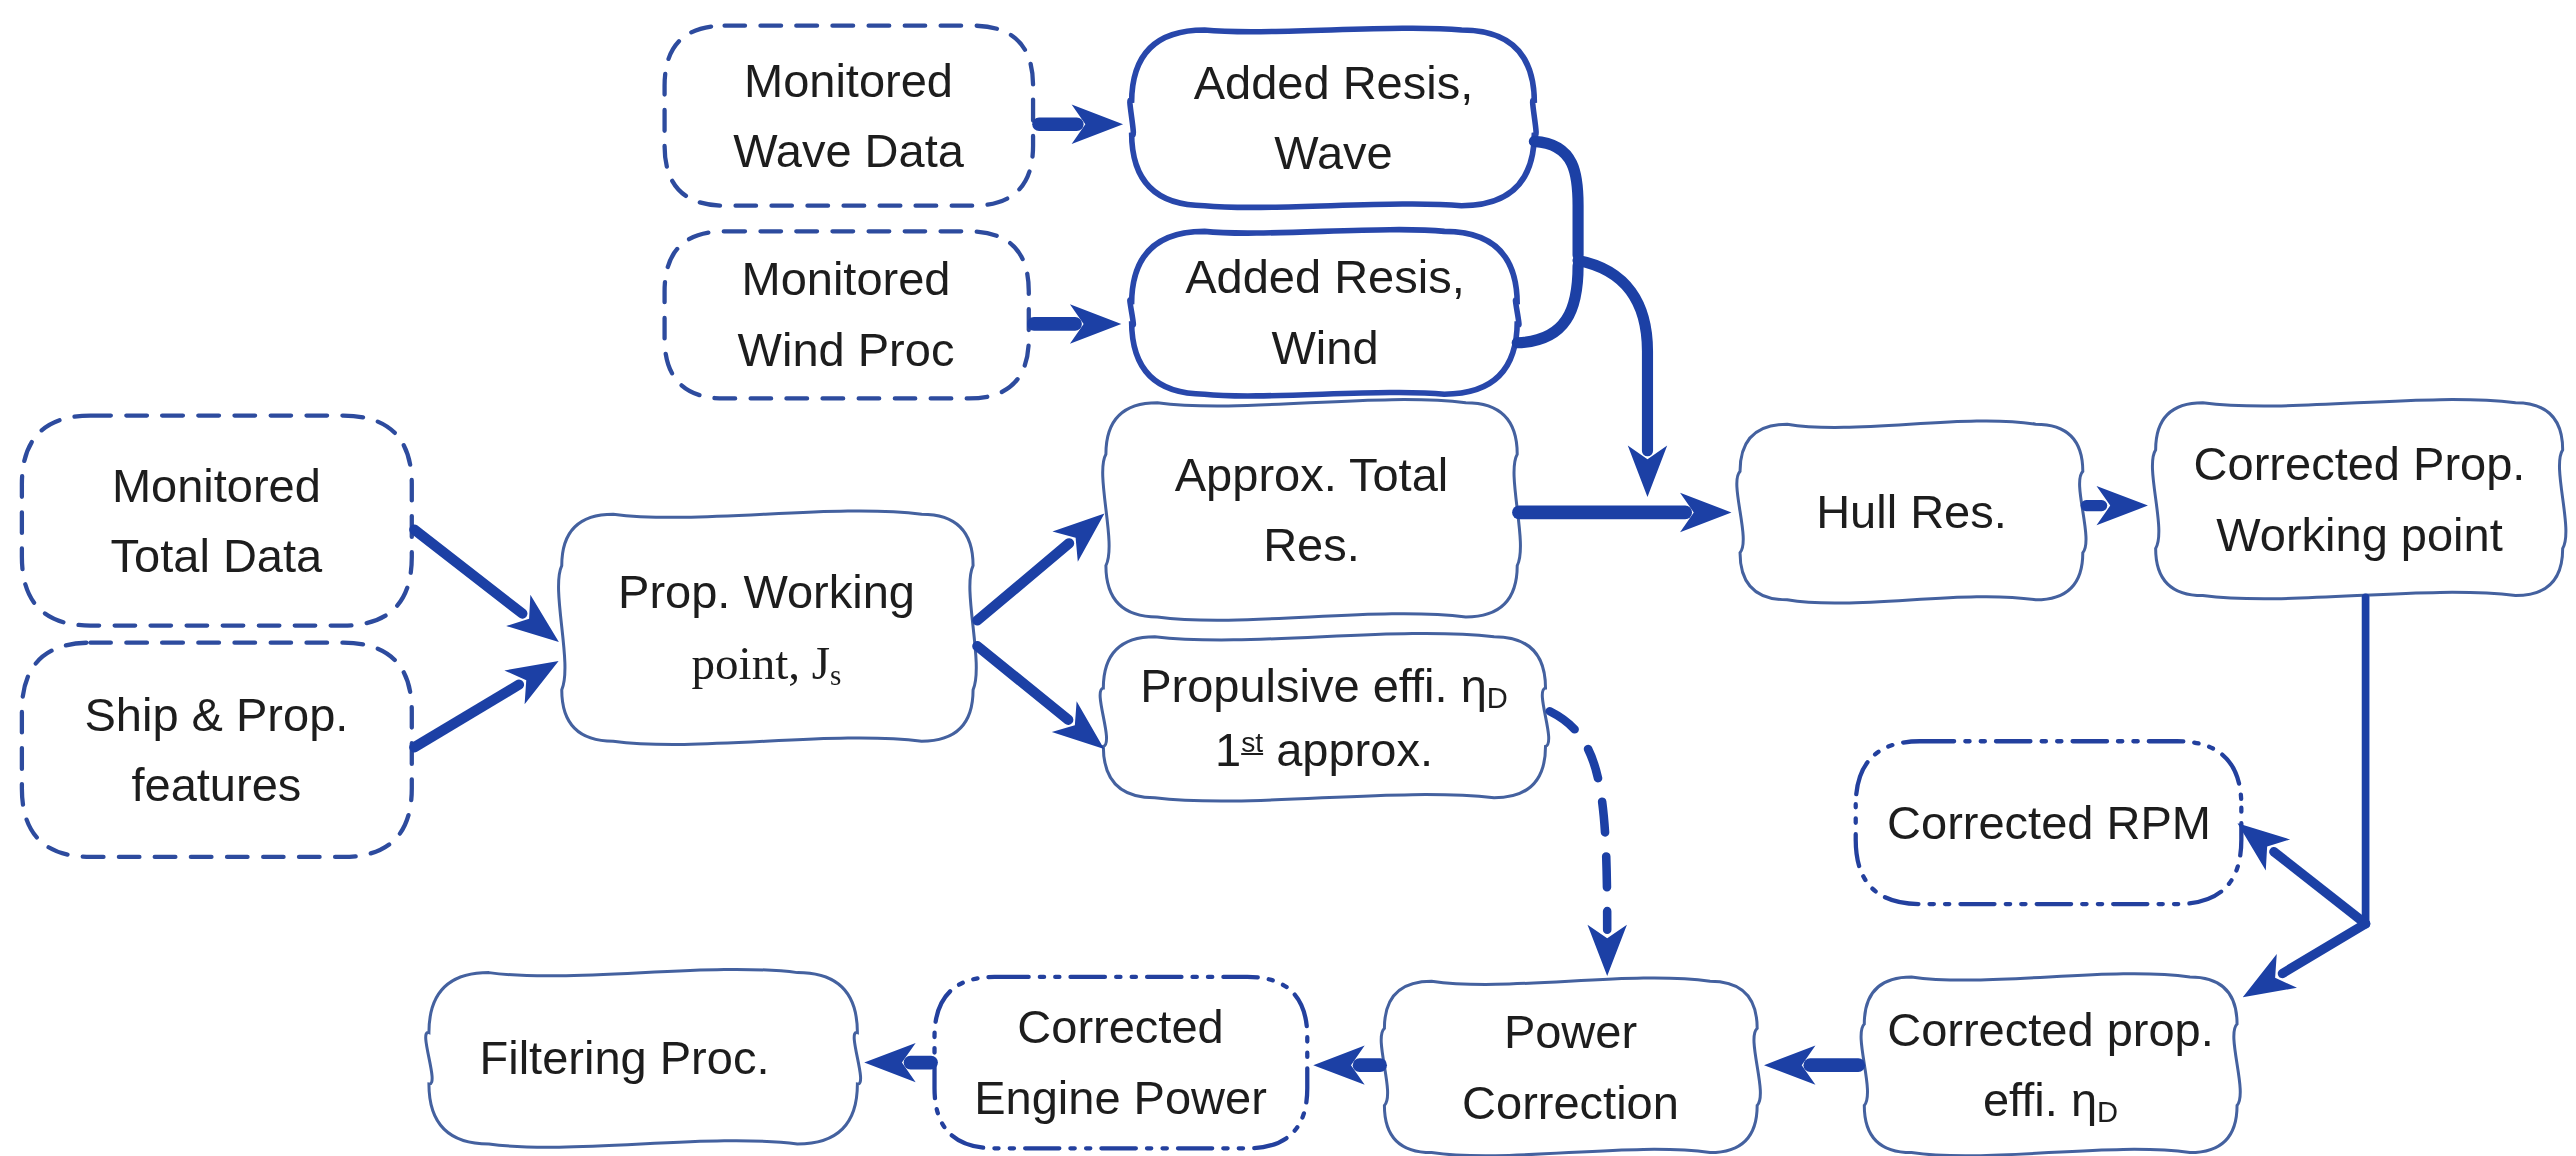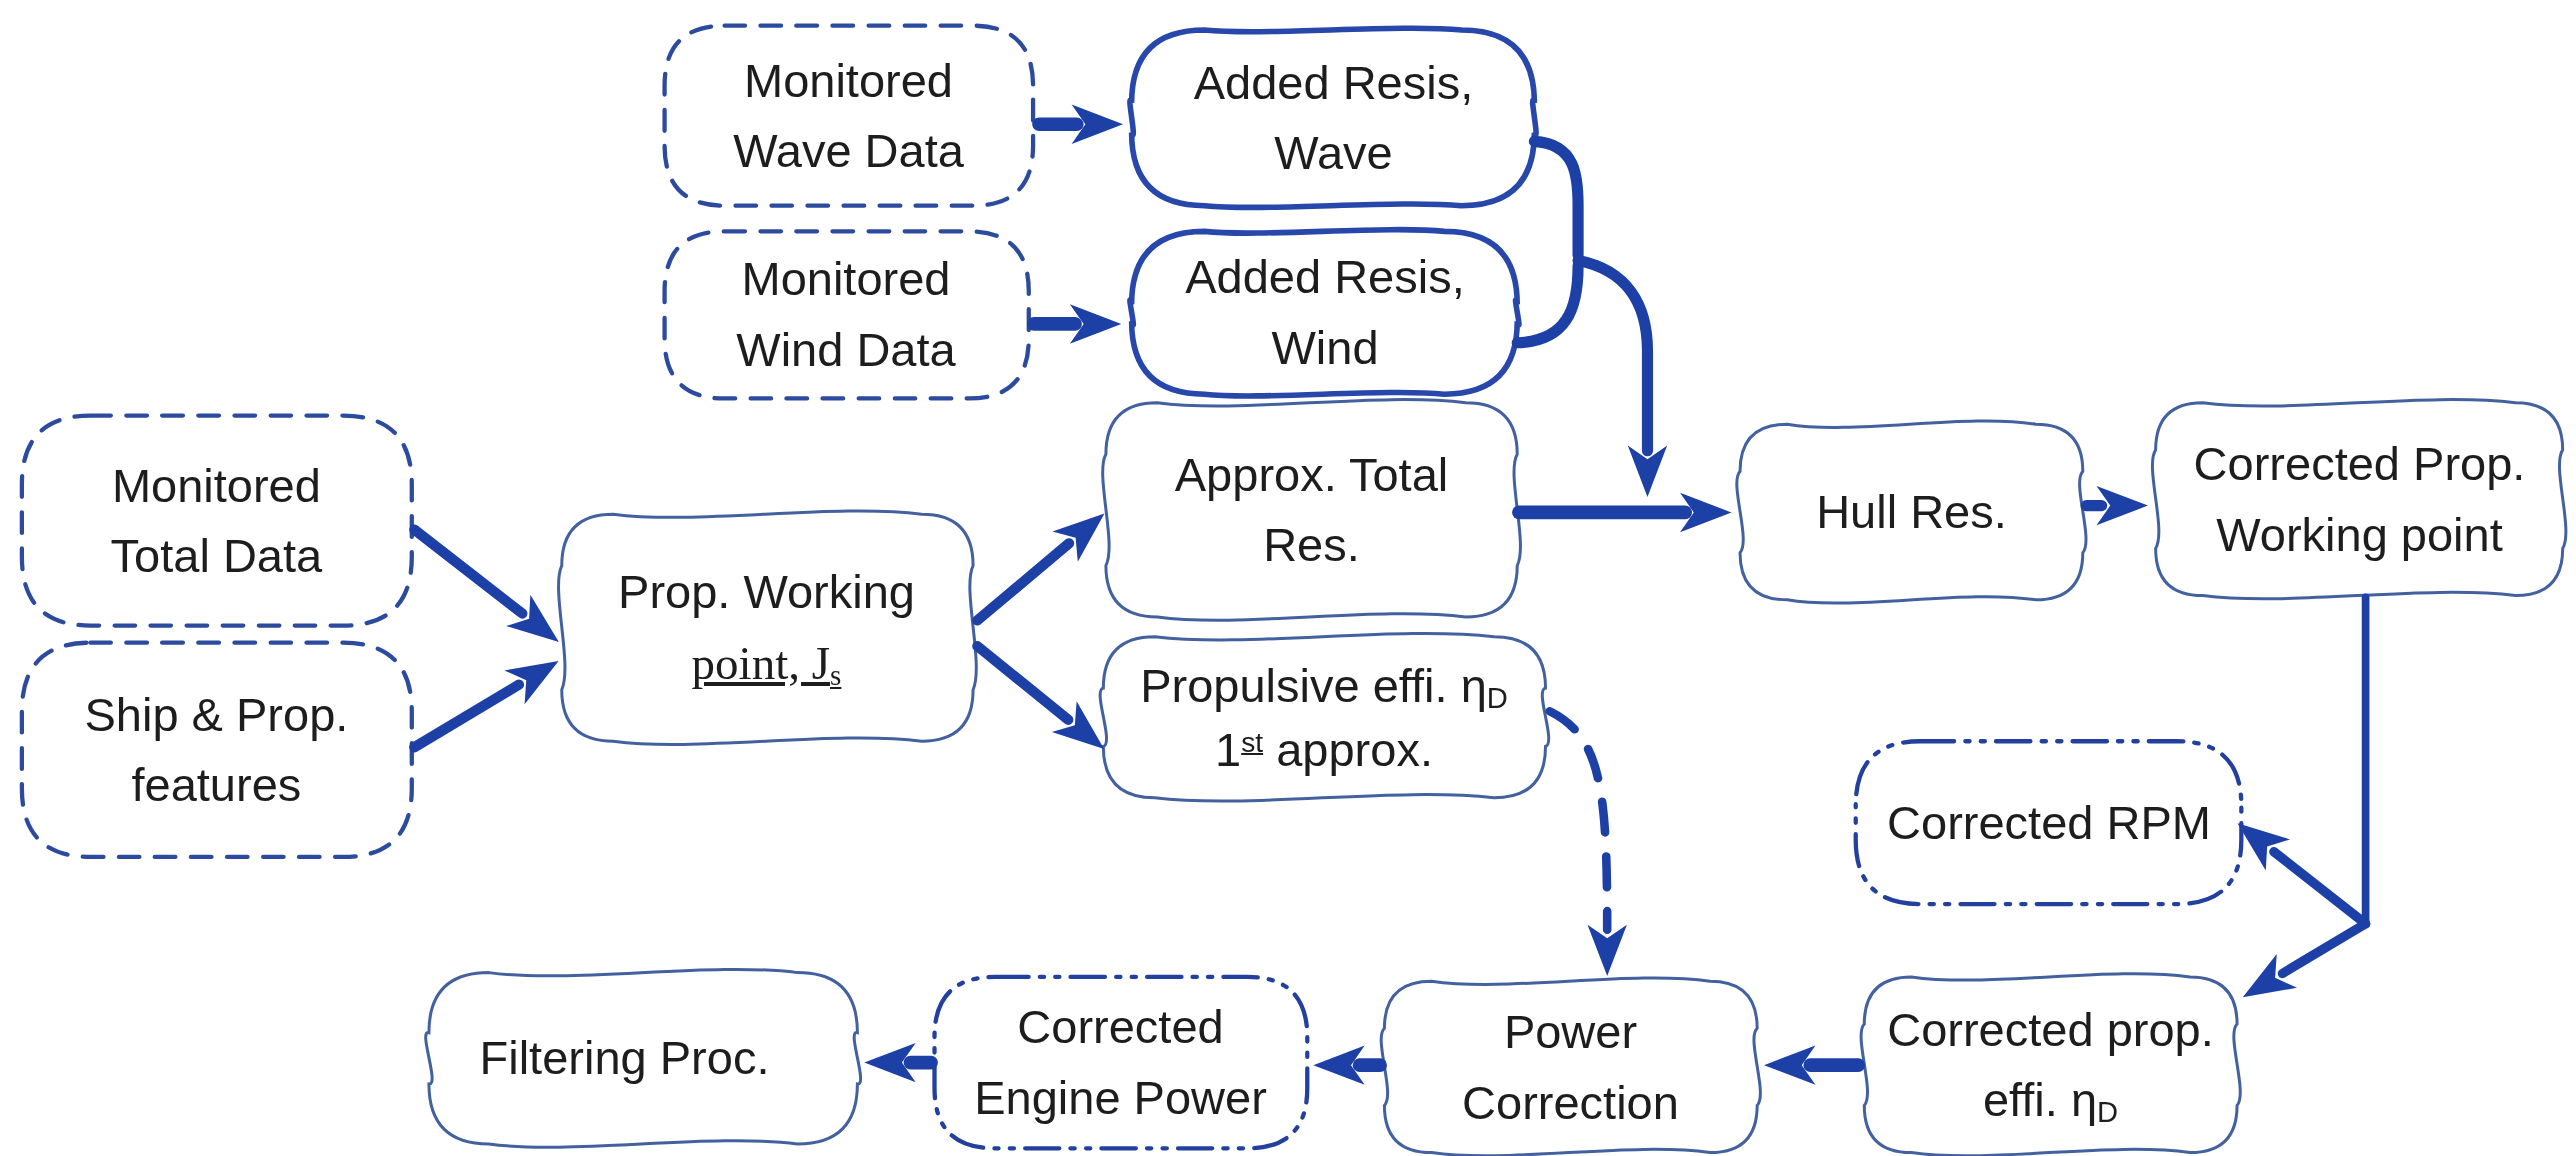--- a/index.html
+++ b/index.html
@@ -27,21 +27,21 @@
     display:flex;flex-direction:column;
     justify-content:center;
     text-align:center;
     font-size:47px;line-height:1.5;
     color:var(--c-text);
     pointer-events:none;
     white-space:nowrap;
   }
   .nsub{font-size:0.62em;vertical-align:-0.22em;line-height:0;}
   .nsup{font-size:0.60em;vertical-align:0.50em;line-height:0;text-decoration:underline;}
-  .serifj{font-family:"Liberation Serif", serif;text-decoration:underline;}
+  .serifj{font-family:"Liberation Serif", serif;}
 </style>
 </head>
 <body>
 
 <div id="canvas">
 
   <svg id="diagram-svg" width="2576" height="1156" viewBox="0 0 3005 1349">
     <defs>
       <marker id="ah" markerUnits="userSpaceOnUse" markerWidth="70" markerHeight="70" viewBox="0 0 70 70" refX="10" refY="35" orient="auto">
         <path d="M4,12 L64,35 L4,58 L20,35 Z" style="fill:var(--c-arrow)"></path>
@@ -94,21 +94,21 @@
     <span>Wave Data</span>
   </div>
 
   <div class="node-label" style="left:1132px;top:30px;width:403px;height:176px">
     <span>Added Resis,</span>
     <span>Wave</span>
   </div>
 
   <div class="node-label" style="left:664px;top:231px;width:364px;height:167px">
     <span>Monitored</span>
-    <span>Wind Data</span>
+    <span>Wind Proc</span>
   </div>
 
   <div class="node-label" style="left:1132px;top:231px;width:386px;height:163px">
     <span>Added Resis,</span>
     <span>Wind</span>
   </div>
 
   <div class="node-label" style="left:21.4px;top:416px;width:390px;height:210px">
     <span>Monitored</span>
     <span>Total Data</span>

